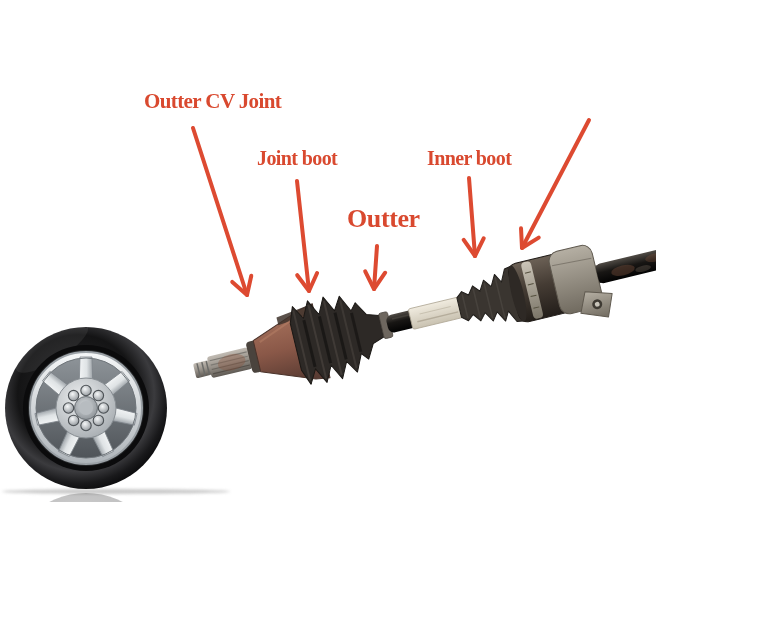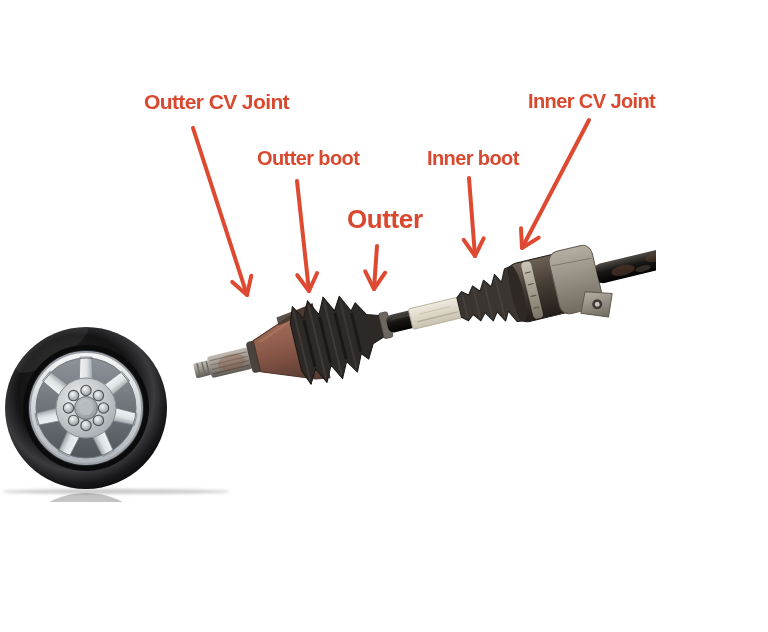--- a/index.html
+++ b/index.html
@@ -1,21 +1,21 @@
 <!DOCTYPE html>
 <html><head>
 <meta charset="utf-8">
 <style>
   html,body{margin:0;padding:0;background:#fff;}
   .stage{
     position:relative;
     width:656px;height:632px;
     background:#ffffff;
     overflow:hidden;
-    font-family:Liberation Sans, sans-serif;
+    font-family:Liberation Serif, serif;
   }
   .stage svg{position:absolute;left:0;top:0;}
   .lbl{
     position:absolute;
     color:#d9492f;
     font-weight:700;
     letter-spacing:-0.6px;
     white-space:nowrap;
     line-height:1;
     user-select:none;
@@ -254,17 +254,16 @@
     <g fill="none" stroke-width="4" stroke-linecap="round">
       <line x1="193" y1="128" x2="247" y2="295" stroke="#dd4a31" marker-end="url(#vhead)"></line>
       <line x1="297" y1="181" x2="309" y2="291" stroke="#dd4a31" marker-end="url(#vhead)"></line>
       <line x1="377" y1="246" x2="374" y2="289" stroke="#dd4a31" marker-end="url(#vhead)"></line>
       <line x1="469" y1="178" x2="475" y2="256" stroke="#dd4a31" marker-end="url(#vhead)"></line>
       <line x1="589" y1="120" x2="522" y2="248" stroke="#dd4a31" marker-end="url(#vhead)"></line>
     </g>
   </svg>
 
   <div class="lbl lbl-outer-cv">Outter CV Joint</div>
-  <div class="lbl lbl-outer-boot">Outter boot</div>
+  <div class="lbl lbl-outer-boot">Joint boot</div>
   <div class="lbl lbl-shaft">Outter</div>
   <div class="lbl lbl-inner-boot">Inner boot</div>
-  <div class="lbl lbl-inner-cv">Inner CV Joint</div>
 </div>
 
 </body></html>

